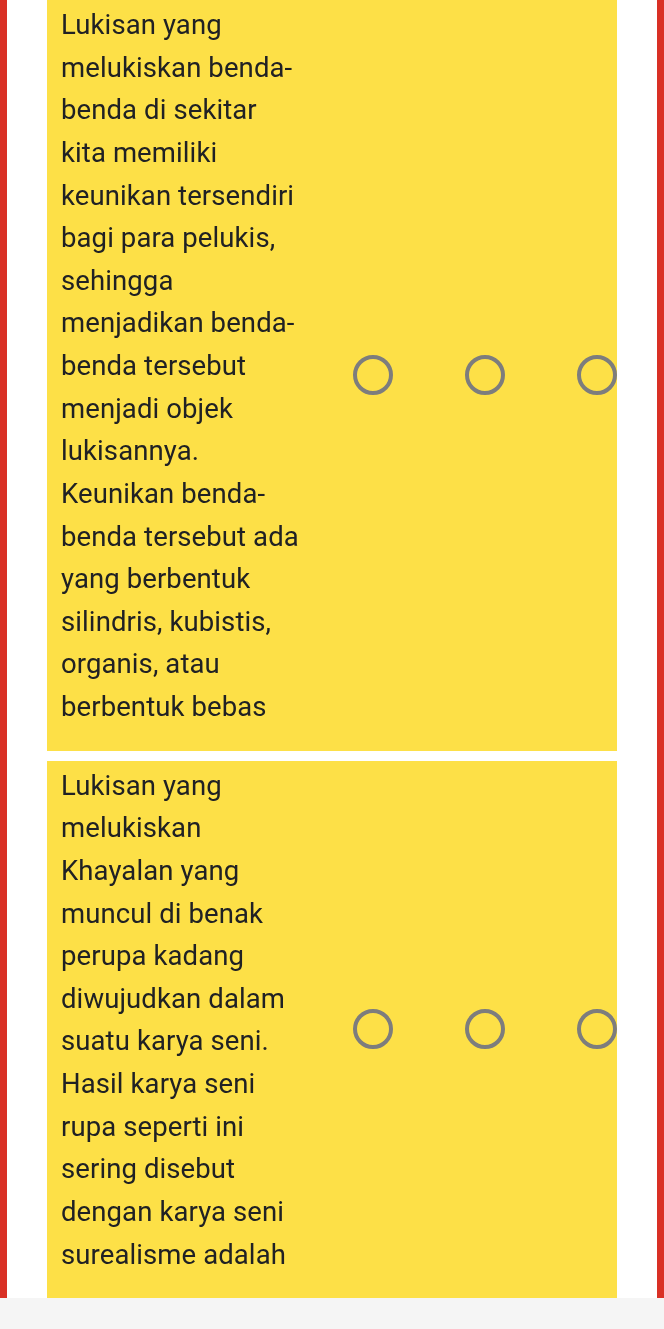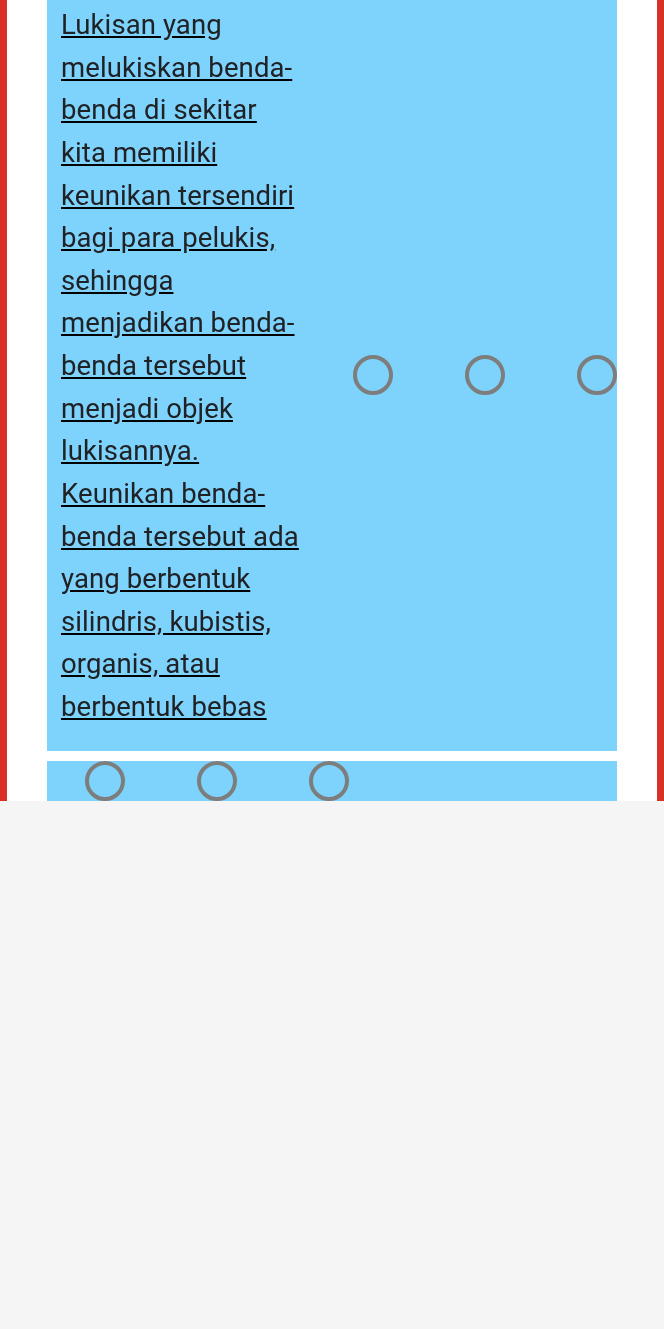--- a/index.html
+++ b/index.html
@@ -18,22 +18,21 @@
       background: #fff;
     }
     .inner-container {
       padding: 0 40px;
     }
     .question-row {
       display: flex;
       align-items: center;
       padding: 0;
       margin-bottom: 10px;
-      background: #7dd3fc;
-      text-decoration: underline;
+      background: #fde047;
     }
     .question-text-cell {
       width: 268px;
       padding: 4px 8px 22px 14px;
       flex-shrink: 0;
     }
     .question-text {
       color: #202124;
       font-size: 27.5px;
       line-height: 1.55;
@@ -66,20 +65,23 @@
         <div class="question-text">Lukisan yang melukiskan benda-benda di sekitar kita memiliki keunikan tersendiri bagi para pelukis, sehingga menjadikan benda-benda tersebut menjadi objek lukisannya. Keunikan benda-benda tersebut ada yang berbentuk silindris, kubistis, organis, atau berbentuk bebas</div>
       </div>
       <div class="radio-options">
         <div class="radio-circle"></div>
         <div class="radio-circle"></div>
         <div class="radio-circle" style="margin-right:-40px; overflow:hidden;"></div>
       </div>
     </div>
 
     <div class="question-row">
+      <div class="question-text-cell">
+        <div class="question-text">Lukisan yang melukiskan Khayalan yang muncul di benak perupa kadang diwujudkan dalam suatu karya seni. Hasil karya seni rupa seperti ini sering disebut dengan karya seni surealisme adalah</div>
+      </div>
       <div class="radio-options">
         <div class="radio-circle"></div>
         <div class="radio-circle"></div>
         <div class="radio-circle" style="margin-right:-40px; overflow:hidden;"></div>
       </div>
     </div>
 
   </div>
 </div>
 

